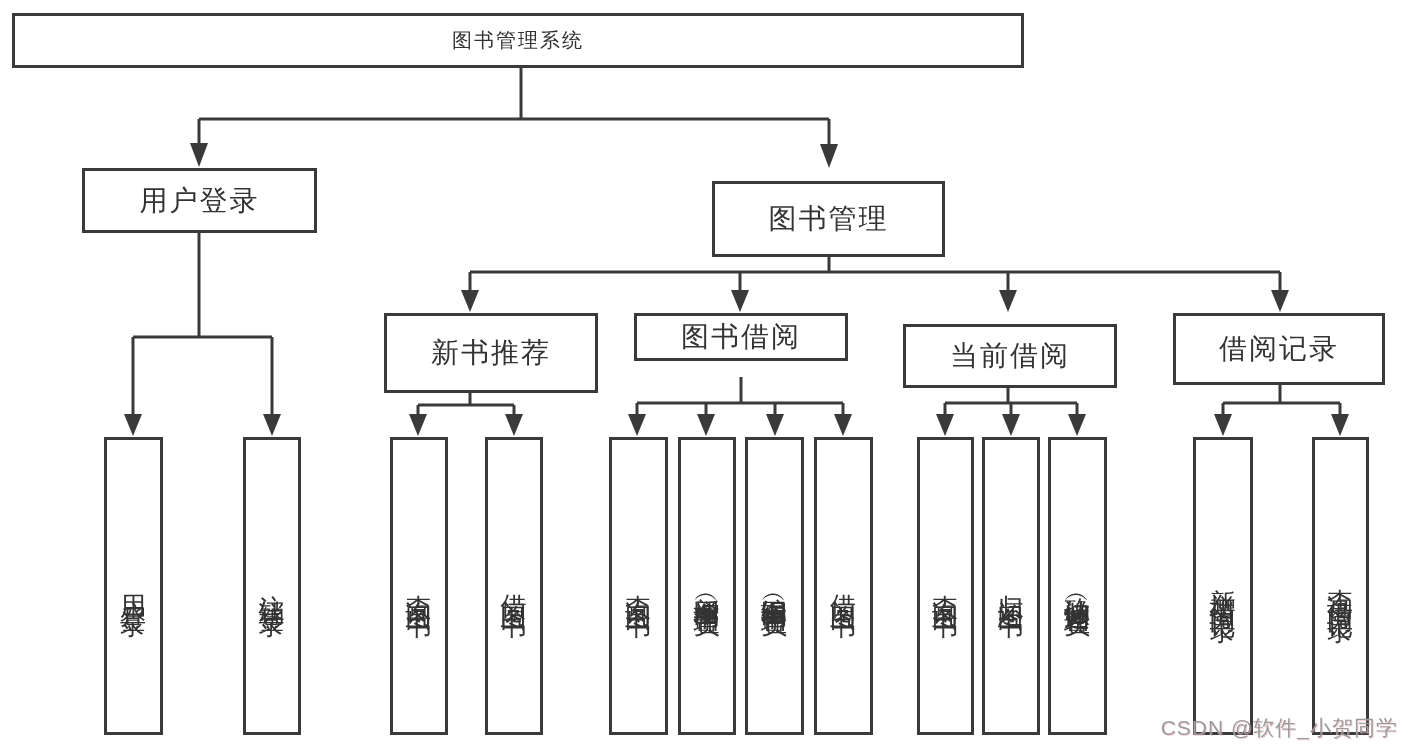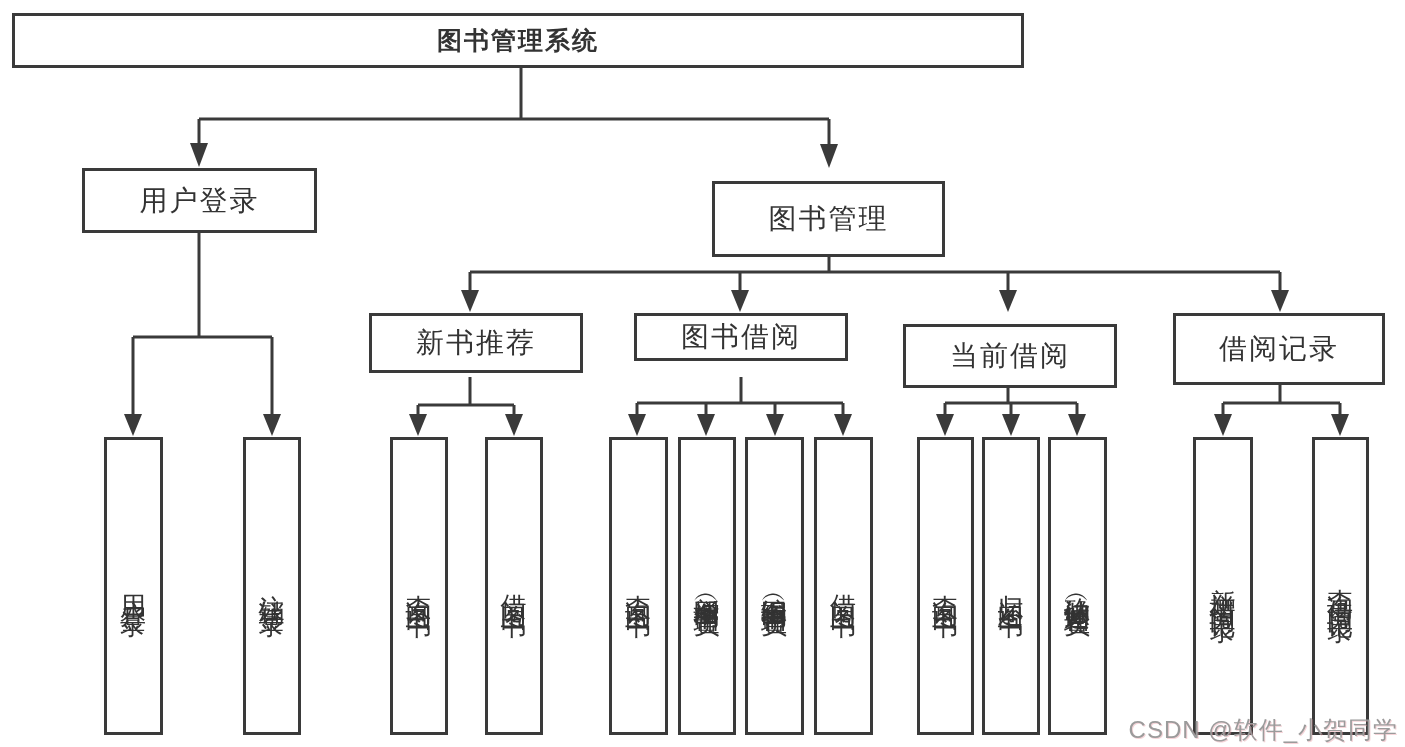--- a/index.html
+++ b/index.html
@@ -15,36 +15,36 @@
     pointer-events:none;
   }
   .node{
     position:absolute;box-sizing:border-box;
     border:3px solid #3a3a3a;background:#ffffff;
     display:flex;align-items:center;justify-content:center;
   }
   .node span{
     font-size:28px;color:#333333;letter-spacing:2px;white-space:nowrap;
   }
-  .root span{font-size:25px;font-weight:bold;}
+  .root span{font-size:20px;}
   .leaf{
     position:absolute;box-sizing:border-box;
     border:3px solid #3a3a3a;background:#ffffff;
     display:flex;align-items:center;justify-content:center;
   }
   .leaf span{
     writing-mode:vertical-rl;
     text-orientation:mixed;
     font-size:26px;color:#333333;
     letter-spacing:6px;line-height:1;white-space:nowrap;
   }
   .leaf.tight span{letter-spacing:2px;}
   .watermark{
     position:absolute;right:7px;top:714px;
-    font-size:24px;color:#9b9b9b;
+    font-size:21px;color:#9b9b9b;
     letter-spacing:1px;white-space:nowrap;
     text-shadow:1px 1px 0 rgba(232,160,168,0.45);
     z-index:5;
   }
 </style>
 </head>
 <body>
 
 <div class="stage">
 
@@ -92,21 +92,21 @@
     <span>图书管理系统</span>
   </div>
 
   <div class="node" style="left:82px;top:168px;width:235px;height:65px">
     <span>用户登录</span>
   </div>
   <div class="node" style="left:712px;top:181px;width:233px;height:76px">
     <span>图书管理</span>
   </div>
 
-  <div class="node" style="left:369px;top:313px;width:214px;height:60px">
+  <div class="node" style="left:384px;top:313px;width:214px;height:80px">
     <span>新书推荐</span>
   </div>
   <div class="node" style="left:634px;top:313px;width:214px;height:48px">
     <span>图书借阅</span>
   </div>
   <div class="node" style="left:903px;top:324px;width:214px;height:64px">
     <span>当前借阅</span>
   </div>
   <div class="node" style="left:1173px;top:313px;width:212px;height:72px">
     <span>借阅记录</span>

